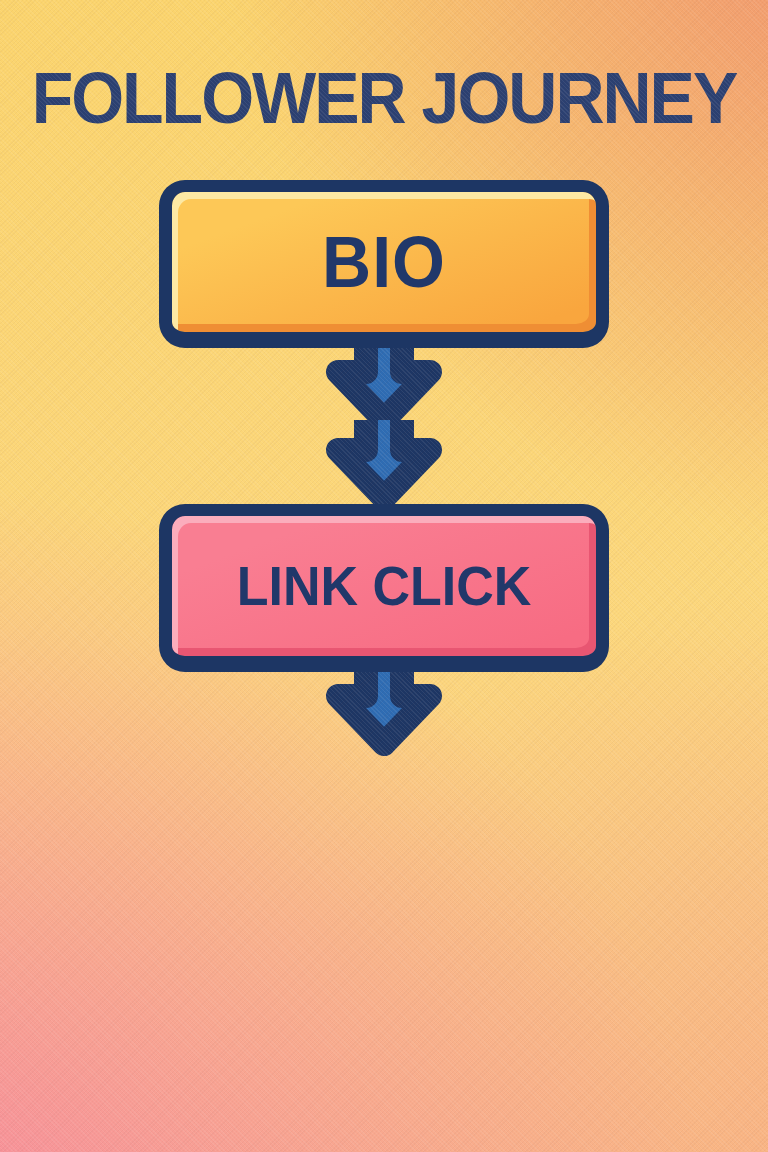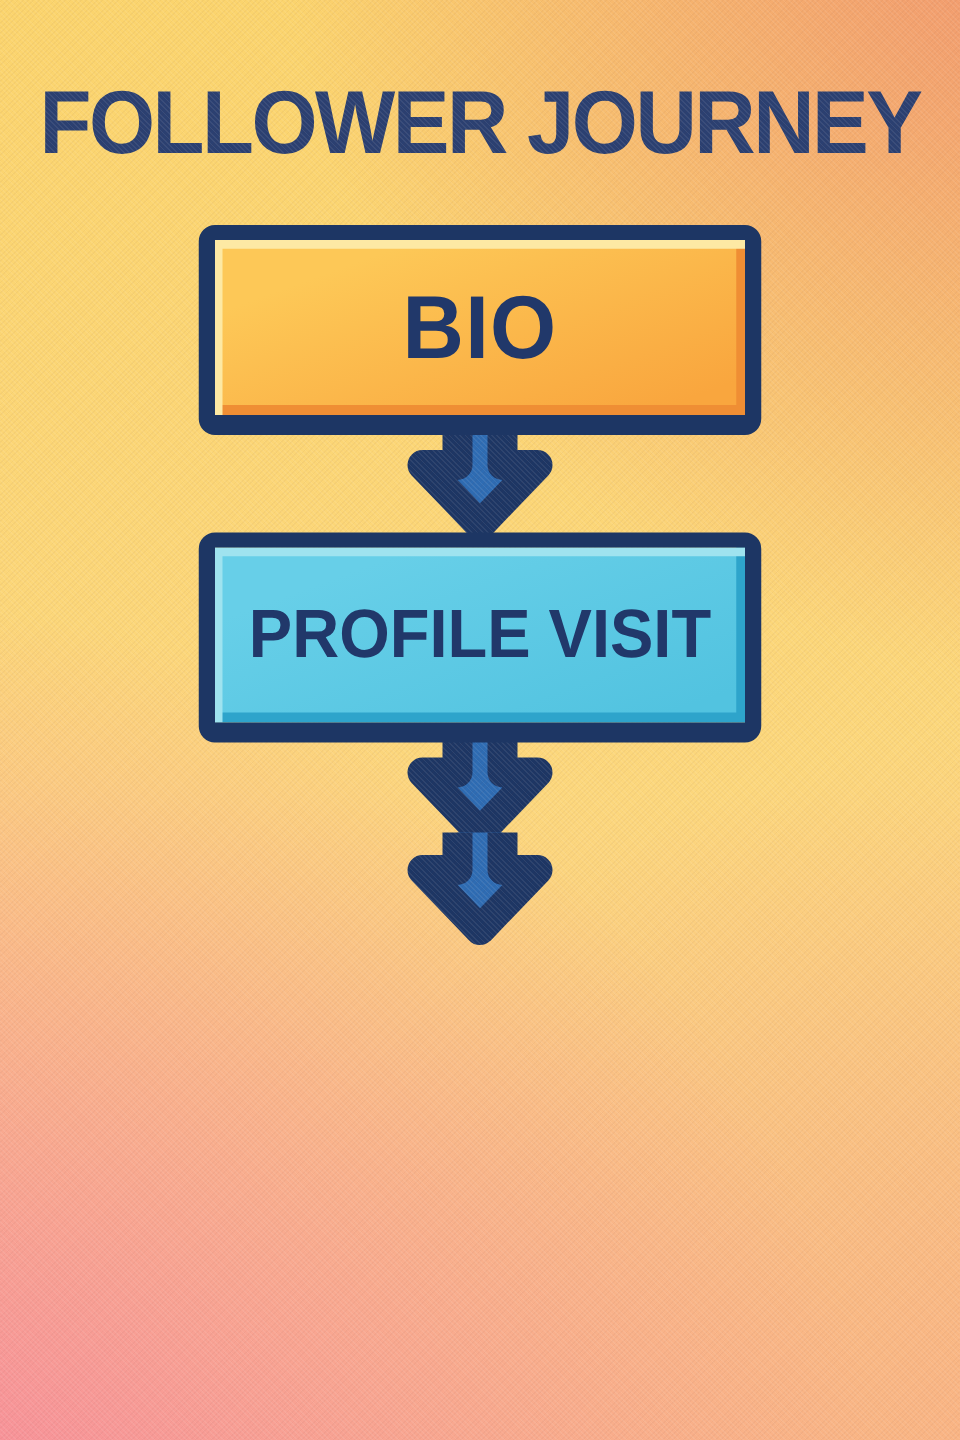--- a/index.html
+++ b/index.html
@@ -46,21 +46,21 @@
     align-items:center;
   }
   .flow-box{
     position:relative;
     z-index:1;
     box-sizing:border-box;
     width:450px;height:168px;
     border-style:solid;
     border-color:var(--border,#1d3664);
     border-width:12px 13px 16px 13px;
-    border-radius:13px;
+    border-radius:26px;
     background:linear-gradient(160deg, var(--fill,#ccc) 20%, var(--fill2,#bbb) 90%);
     box-shadow:
       inset 6px 7px 0 var(--hl,rgba(255,255,255,.5)),
       inset -7px -8px 0 var(--sh,rgba(0,0,0,.15));
     display:flex;
     align-items:center;
     justify-content:center;
   }
   .flow-label{
     font-weight:800;
@@ -88,28 +88,28 @@
   <div class="stack">
 
     <div class="flow-box big" style="--fill: #fdc857; --fill2: #f9a63e; --hl: #fde9a4; --sh: #ef8e34; --border: #1d3664; --text: #21386a;">
       <span class="flow-label">BIO</span>
     </div>
 
     <svg class="arrow arrow-conn" width="130" height="92" viewBox="0 0 130 92" aria-hidden="true">
       <path d="M 47 -16 L 47 30 L 19 30 L 65 78 L 111 30 L 83 30 L 83 -16 Z" stroke-width="24" stroke-linejoin="round" fill="#2e6cb3" stroke="#1d3664"></path>
     </svg>
 
-    <div class="flow-box" style="--fill: #67cfe8; --fill2: #52c3e0; --hl: #9fe3ef; --sh: #2ea4cb; --border: #1d3664; --text: #21386a;">
-      <span class="flow-label">PROFILE VISIT</span>
-    </div>
 
     <svg class="arrow arrow-conn" width="130" height="92" viewBox="0 0 130 92" aria-hidden="true">
       <path d="M 47 -16 L 47 30 L 19 30 L 65 78 L 111 30 L 83 30 L 83 -16 Z" stroke-width="24" stroke-linejoin="round" fill="#2e6cb3" stroke="#1d3664"></path>
     </svg>
 
+    <div class="flow-box" style="--fill: #f97e92; --fill2: #f76c83; --hl: #fbadbc; --sh: #e85672; --border: #1d3664; --text: #21386a;">
+      <span class="flow-label">LINK CLICK</span>
+    </div>
 
     <svg class="arrow arrow-conn" width="130" height="92" viewBox="0 0 130 92" aria-hidden="true">
       <path d="M 47 -16 L 47 30 L 19 30 L 65 78 L 111 30 L 83 30 L 83 -16 Z" stroke-width="24" stroke-linejoin="round" fill="#2e6cb3" stroke="#1d3664"></path>
     </svg>
 
 
   </div>
 </div>
 
 </body></html>

